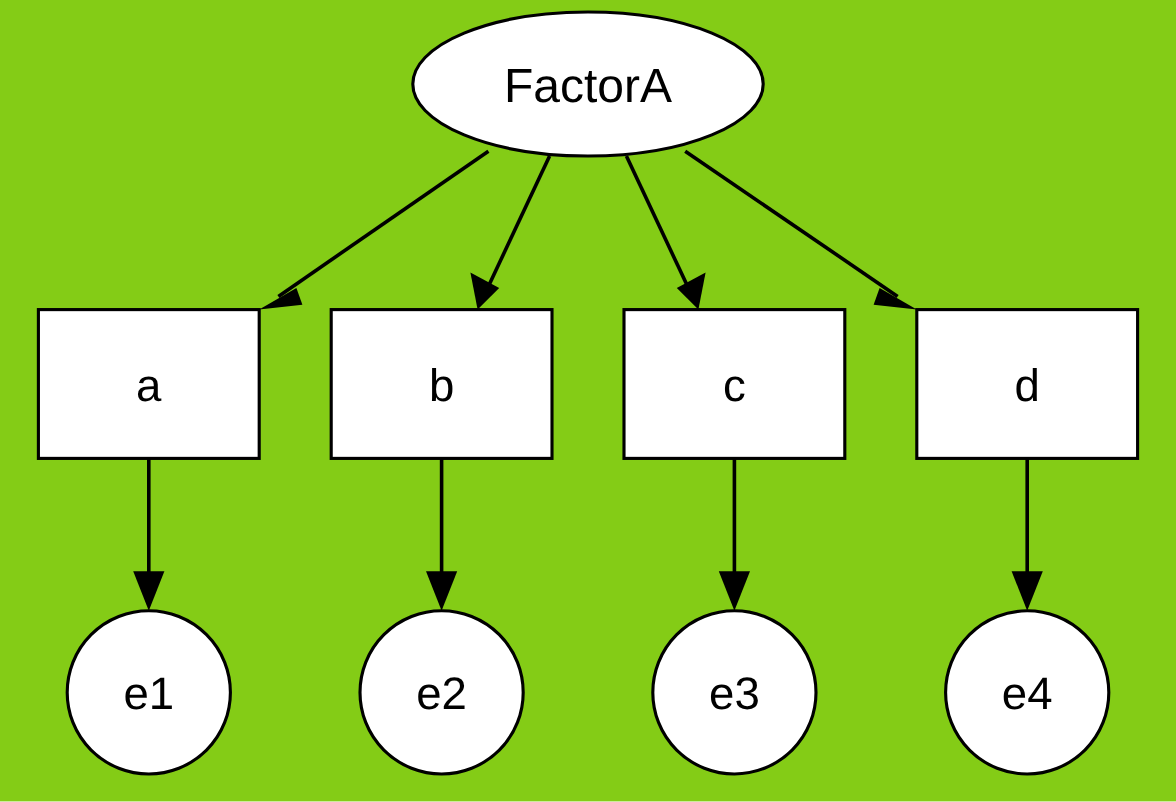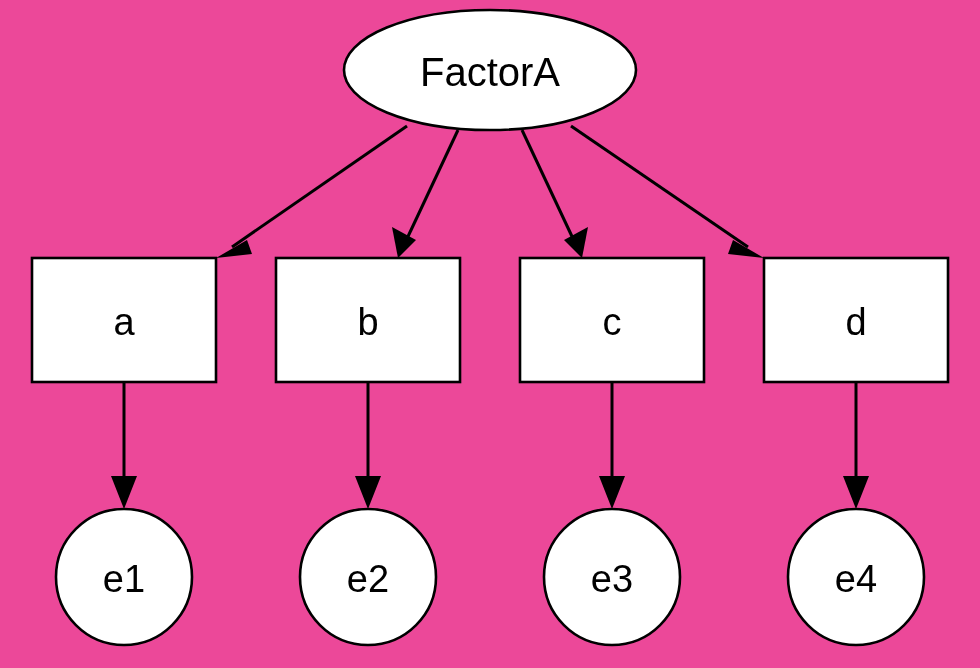--- a/index.html
+++ b/index.html
@@ -11,21 +11,21 @@
   body {
     width: 980px;
     height: 668px;
     overflow: hidden;
     font-family: "Liberation Sans", sans-serif;
   }
   #diagram-root {
     position: relative;
     width: 980px;
     height: 668px;
-    background: #ec4899;
+    background: #84cc16;
   }
   svg#path-diagram {
     display: block;
     width: 980px;
     height: 668px;
   }
   .node-shape {
     fill: #ffffff;
     stroke: #000000;
     stroke-width: 2.6;

